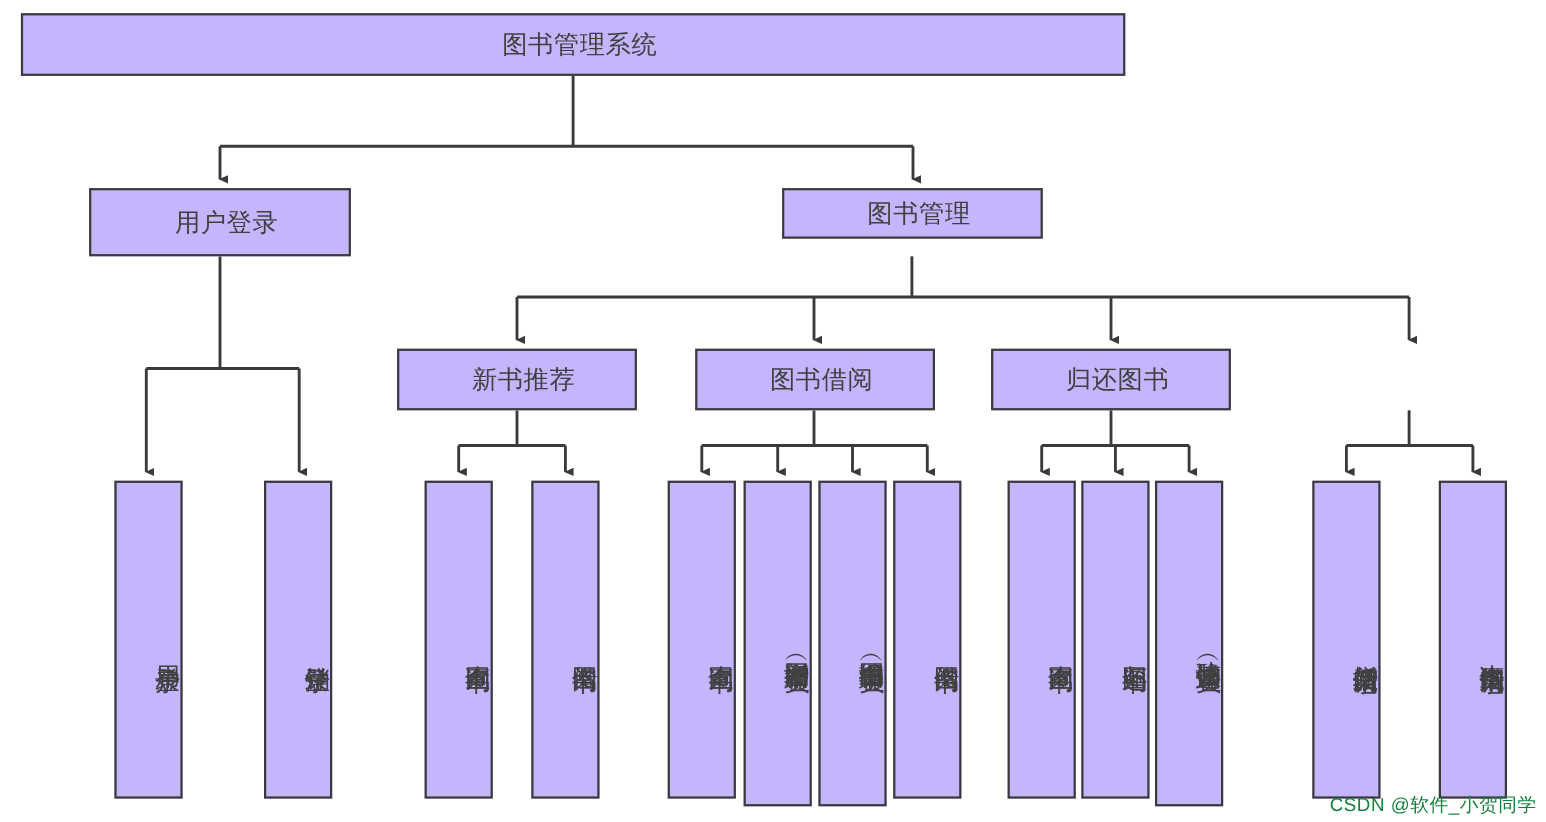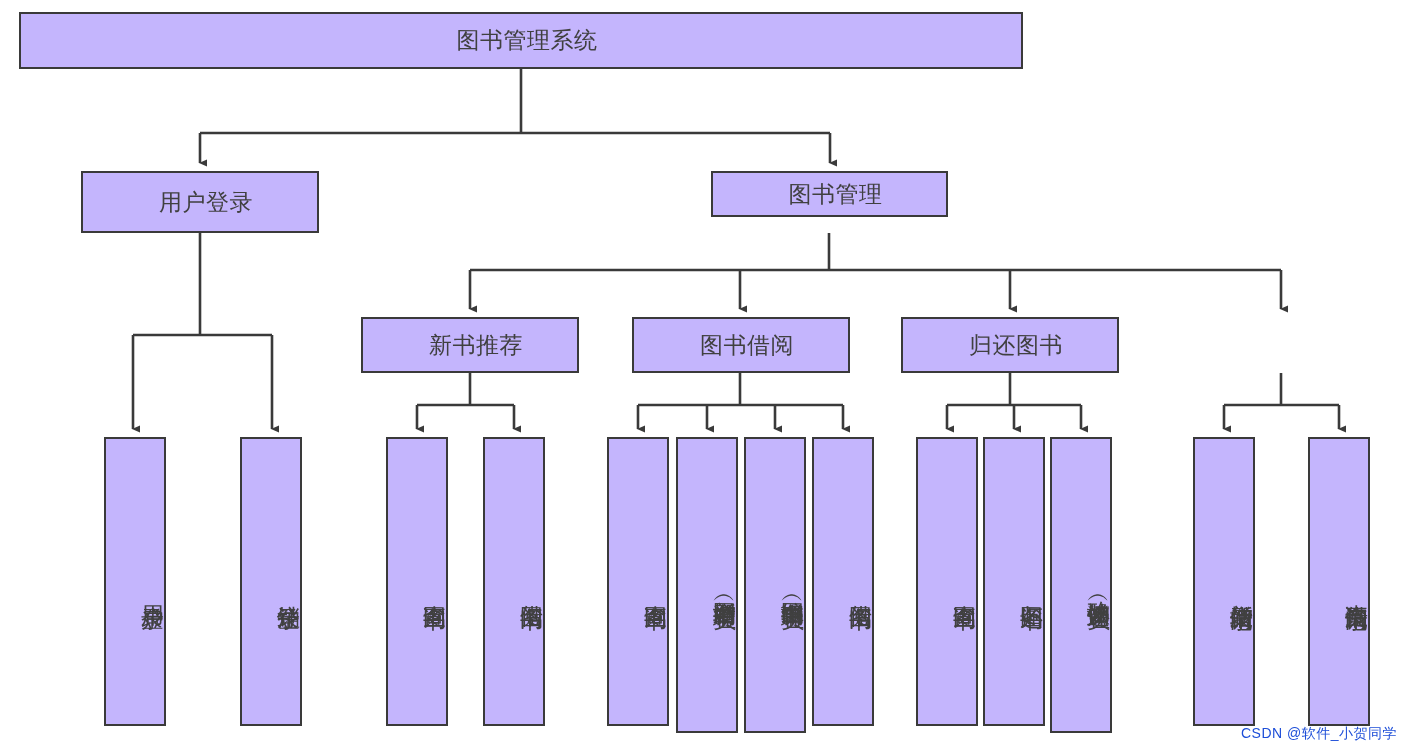--- a/index.html
+++ b/index.html
@@ -53,22 +53,22 @@
   .node.vert.tall {
     padding-top: 4px;
   }
   .node .cap {
     display: block;
   }
   #watermark {
     position: absolute;
     right: 8px;
     bottom: 4px;
-    font-size: 14px;
-    color: #1d4ed8;
+    font-size: 17px;
+    color: #15803d;
     letter-spacing: 0.5px;
     white-space: nowrap;
   }
 </style>
 </head>
 <body>
 
 <div id="canvas">
 
   <svg id="wires" viewBox="0 0 1405 747" xmlns="http://www.w3.org/2000/svg">

